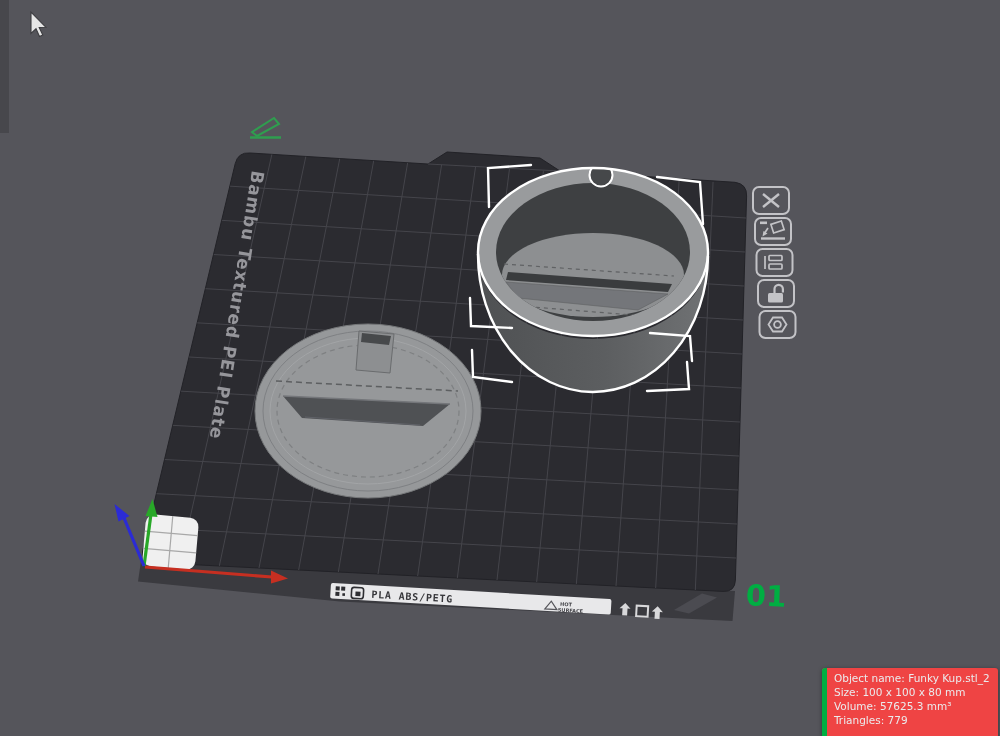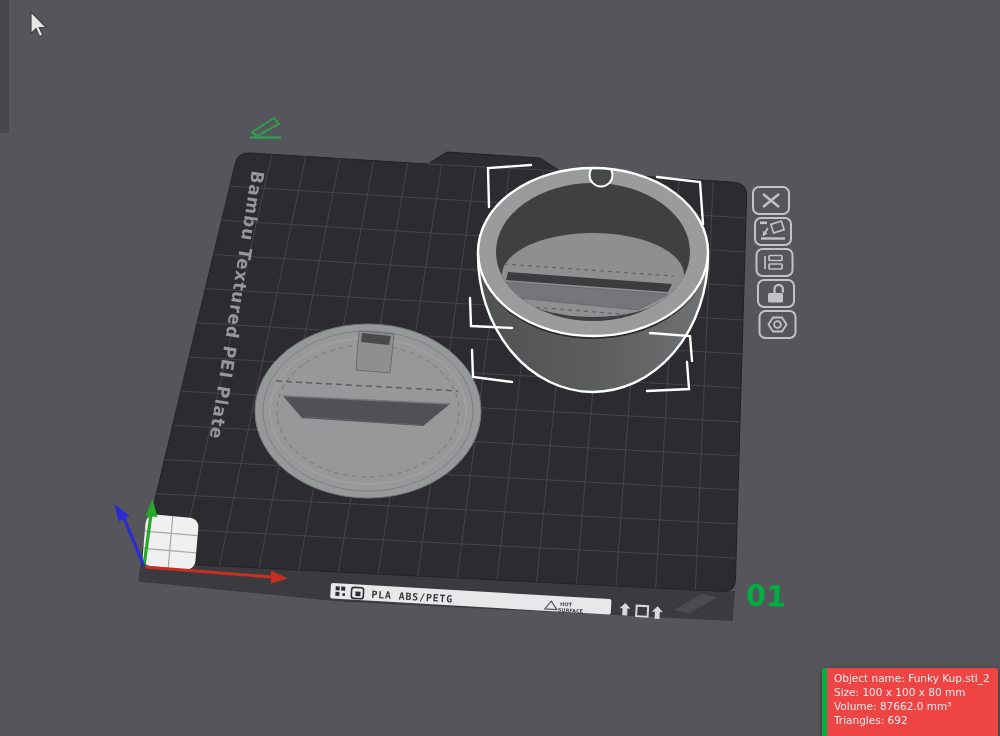--- a/index.html
+++ b/index.html
@@ -209,17 +209,17 @@
   <path d="M 31 12 L 31 33.5 L 36 28.8 L 39.5 36.5 L 42.8 35 L 39.2 27.4 L 45.8 27.2 Z" fill="#e6e6e6" stroke="#3c3c40" stroke-width="1.1"></path>
 </svg>
 
 <div class="panel-edge"></div>
 
 <div class="info-box">
   <div class="info-bar"></div>
   <div class="info-lines">
     <div>Object name: Funky Kup.stl_2</div>
     <div>Size: 100 x 100 x 80 mm</div>
-    <div>Volume: 87662.0 mm³</div>
-    <div>Triangles: 692</div>
+    <div>Volume: 57625.3 mm³</div>
+    <div>Triangles: 779</div>
   </div>
 </div>
 </div>
 
 </body></html>

